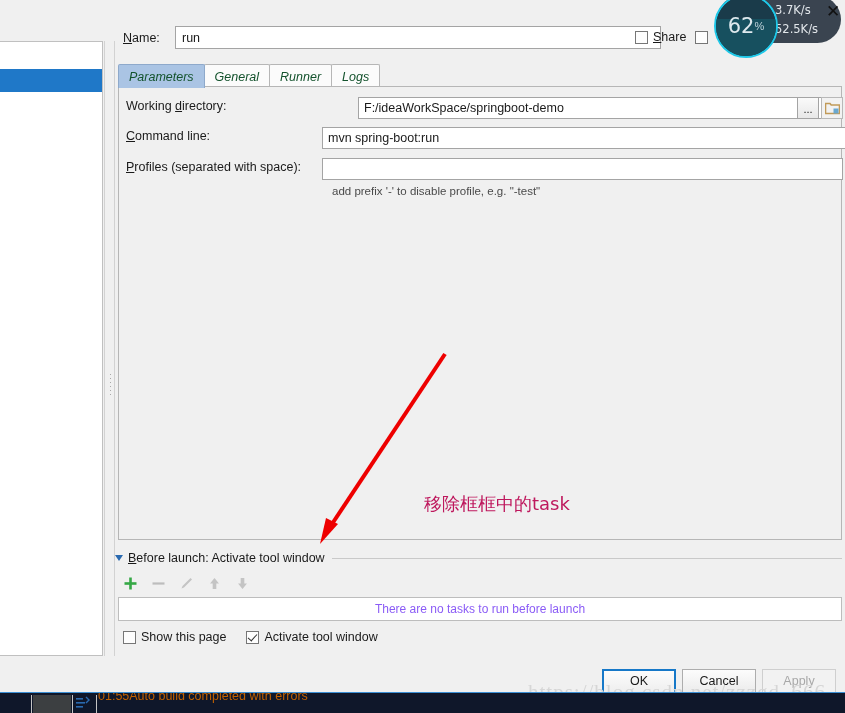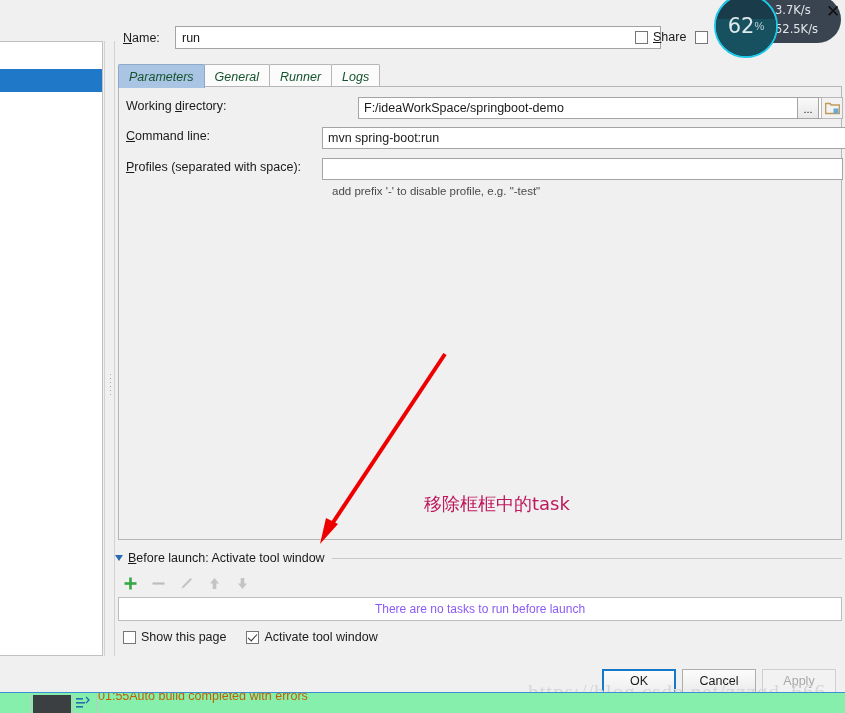--- a/index.html
+++ b/index.html
@@ -243,21 +243,21 @@
     font-size: 21px;
     color: #d6d6d6;
     letter-spacing: 1px;
     white-space: nowrap;
   }
 
   
   .ide-strip {
     position: absolute; left: 0; top: 692px;
     width: 845px; height: 21px;
-    background: #86efac;
+    background: #0f172a;
     border-top: 1px solid #3b8fd4;
     overflow: hidden;
   }
   .ide-dark { position: absolute; left: 33px; top: 2px; width: 38px; height: 19px; background: #3c3f41; }
   .ide-sep  { position: absolute; top: 2px; width: 1px; height: 19px; background: #c4c4c4; }
   .ide-msg {
     position: absolute; left: 98px; top: -4px;
     font-size: 12.5px;
     color: #c06000;
     white-space: nowrap;

